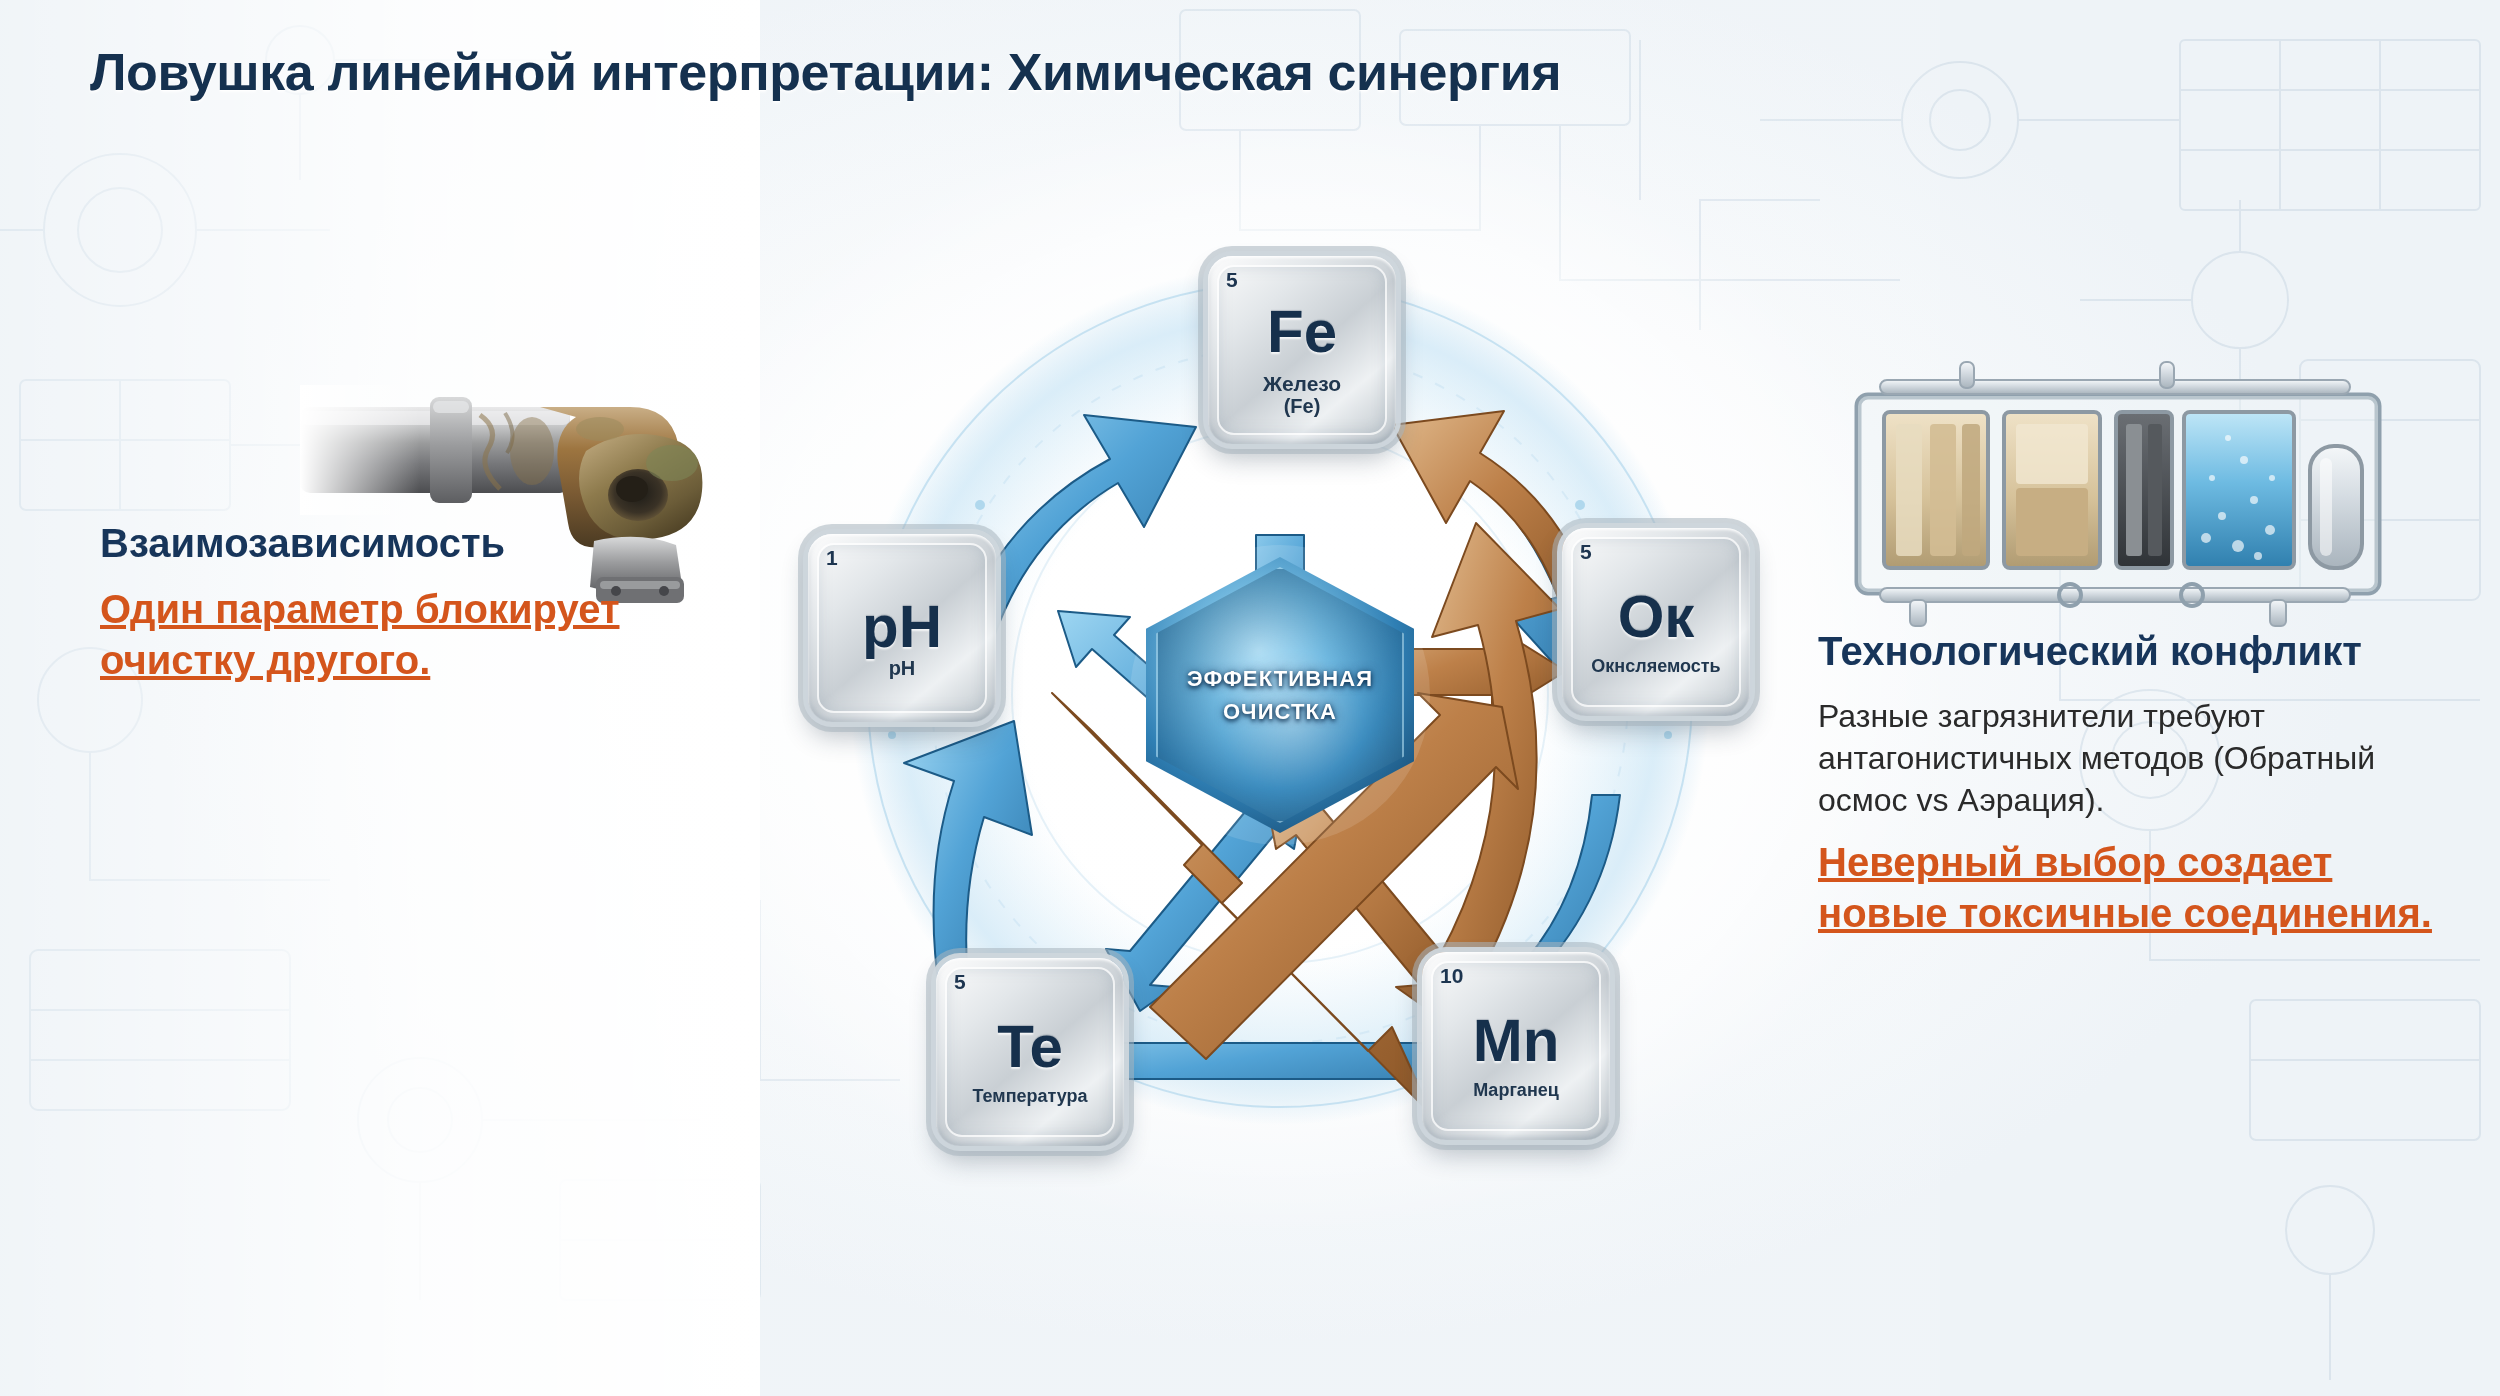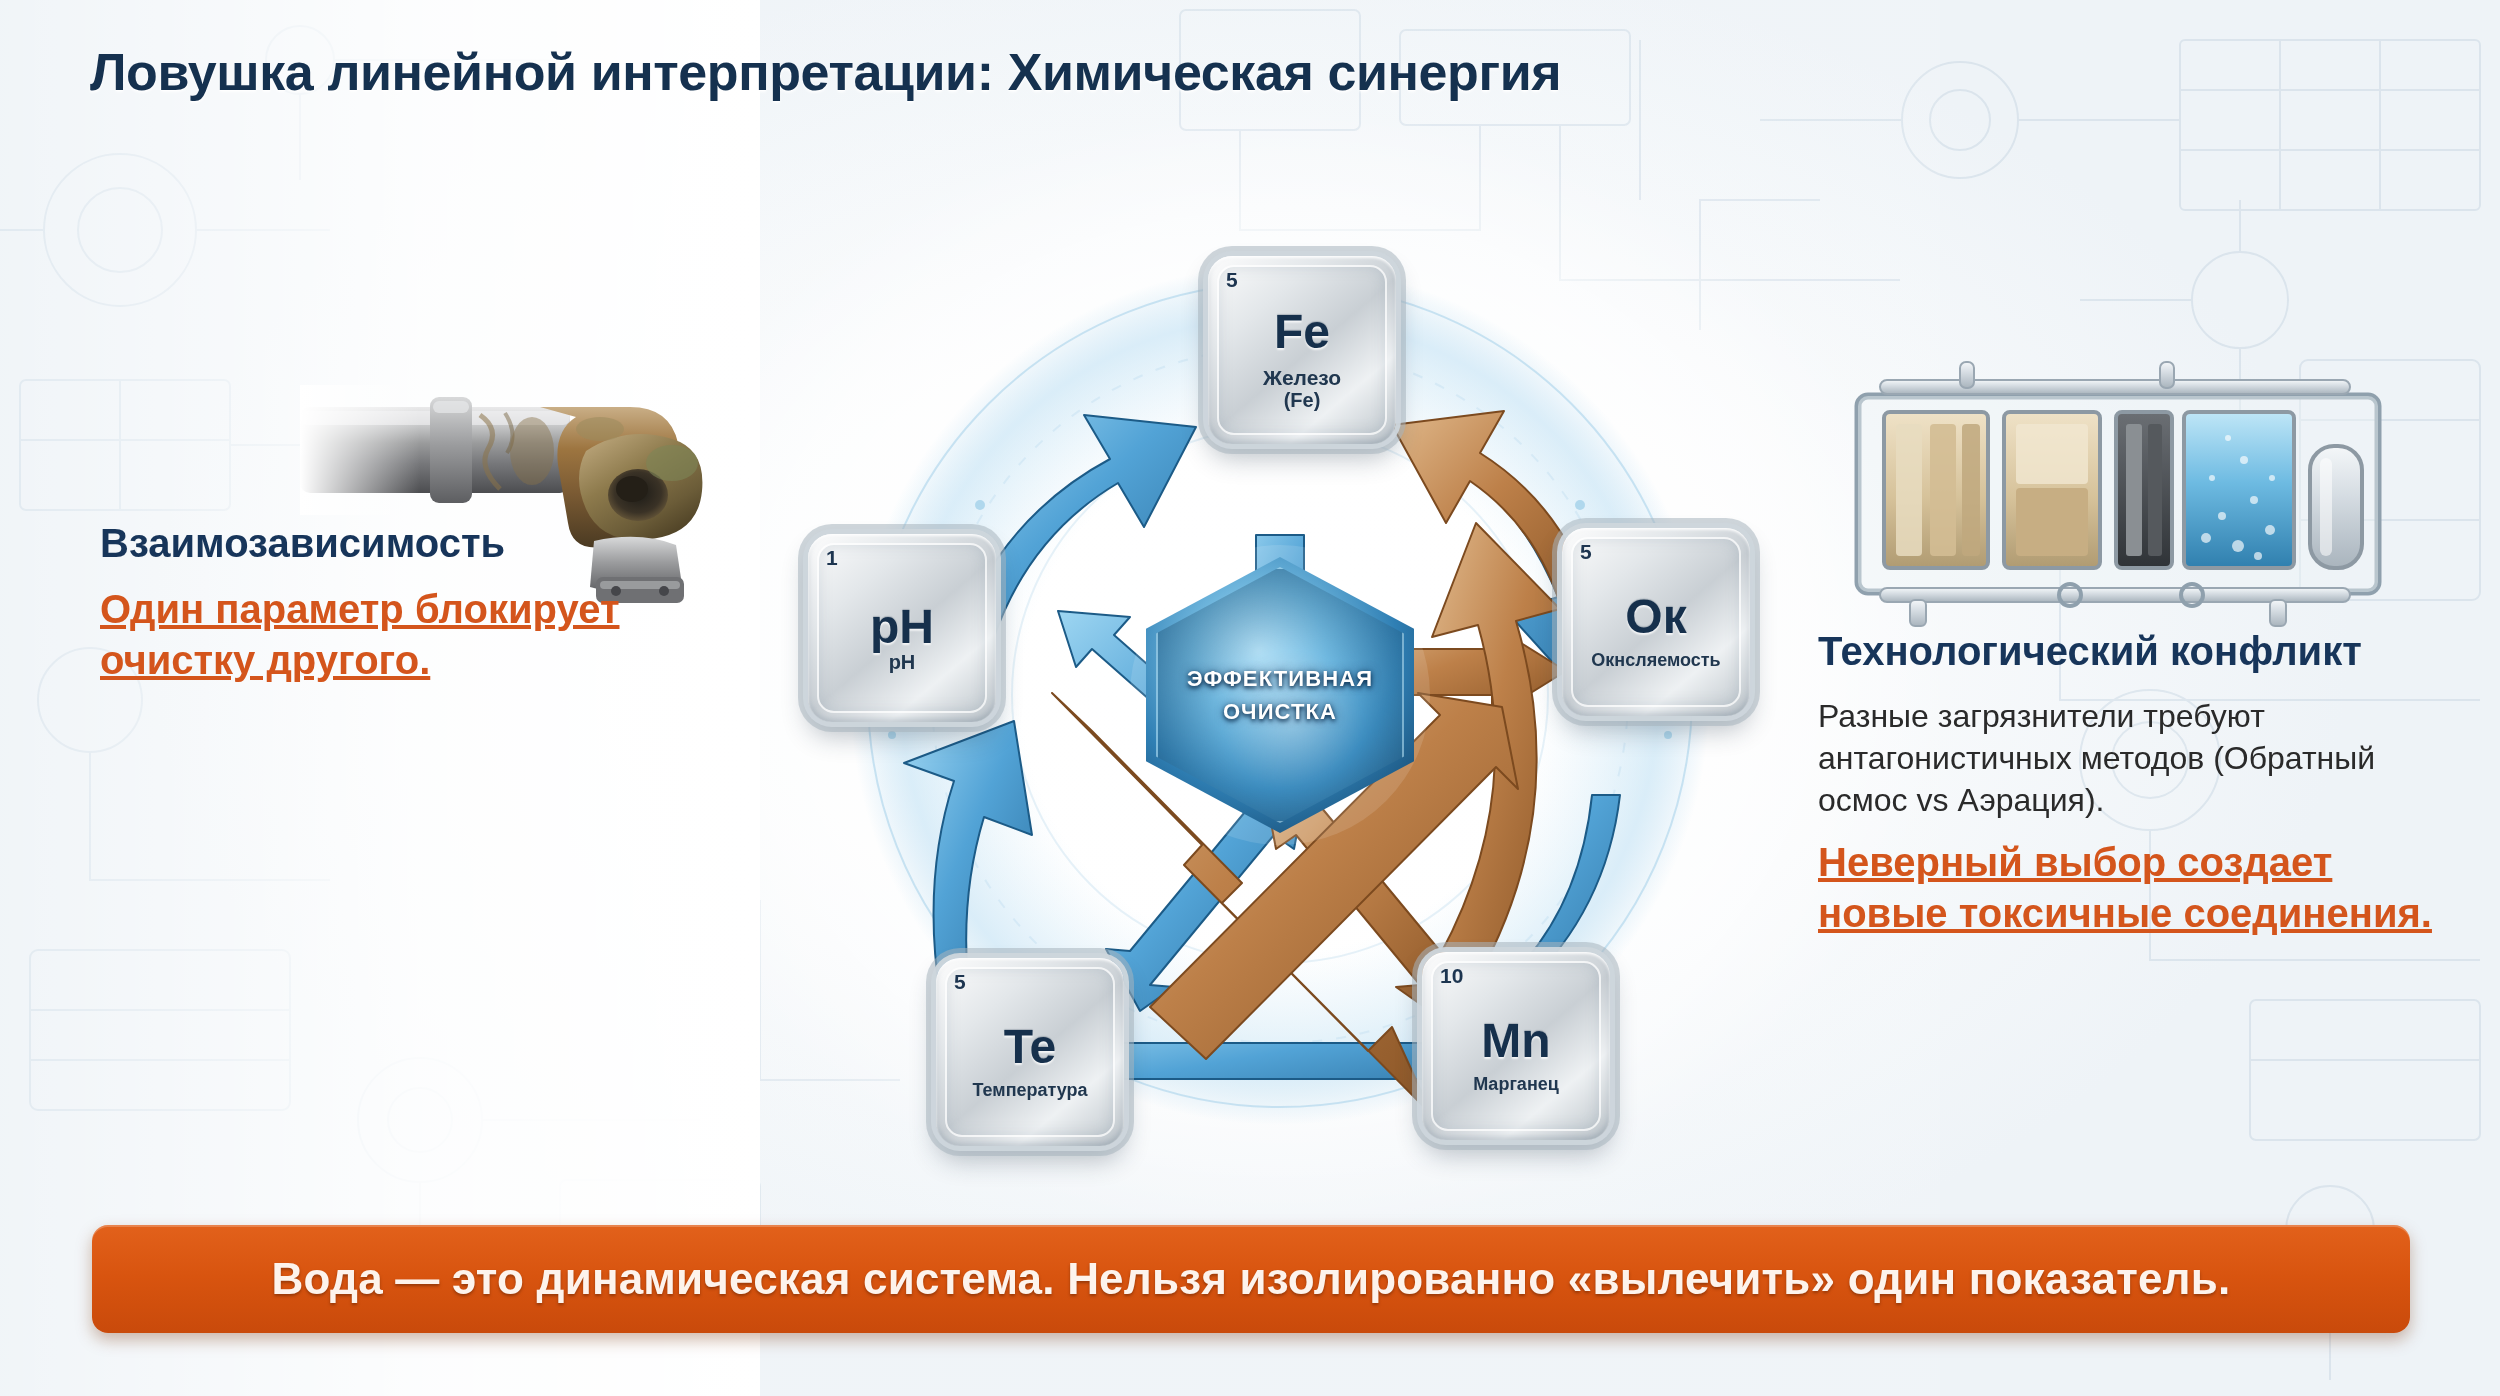--- a/index.html
+++ b/index.html
@@ -153,21 +153,21 @@
   }
   .tile-num {
     position: absolute;
     top: 12px;
     left: 18px;
     font-size: 21px;
     font-weight: 700;
     color: #1d3550;
   }
   .tile-sym {
-    font-size: 48px;
+    font-size: 60px;
     font-weight: 700;
     color: #16304c;
     line-height: 1;
     text-shadow: 0 2px 2px rgba(255,255,255,0.8), 0 -1px 1px rgba(40,60,80,0.25);
     margin-top: 19px;
   }
   .tile-name {
     margin-top: 10px;
     font-size: 21px;
     font-weight: 700;
@@ -572,17 +572,14 @@
     <div class="col-heading">Взаимозависимость</div>
     <div class="col-accent">Один параметр блокирует очистку другого.</div>
   </div>
 
   <div class="right-col">
     <div class="col-heading">Технологический конфликт</div>
     <div class="col-body">Разные загрязнители требуют антагонистичных методов (Обратный осмос vs Аэрация).</div>
     <div class="col-accent">Неверный выбор создает новые токсичные соединения.</div>
   </div>
 
-  <div class="banner">
-    <span class="banner-text">Вода — это динамическая система. Нельзя изолированно «вылечить» один показатель.</span>
-  </div>
 
 </div>
 
 </body></html>

